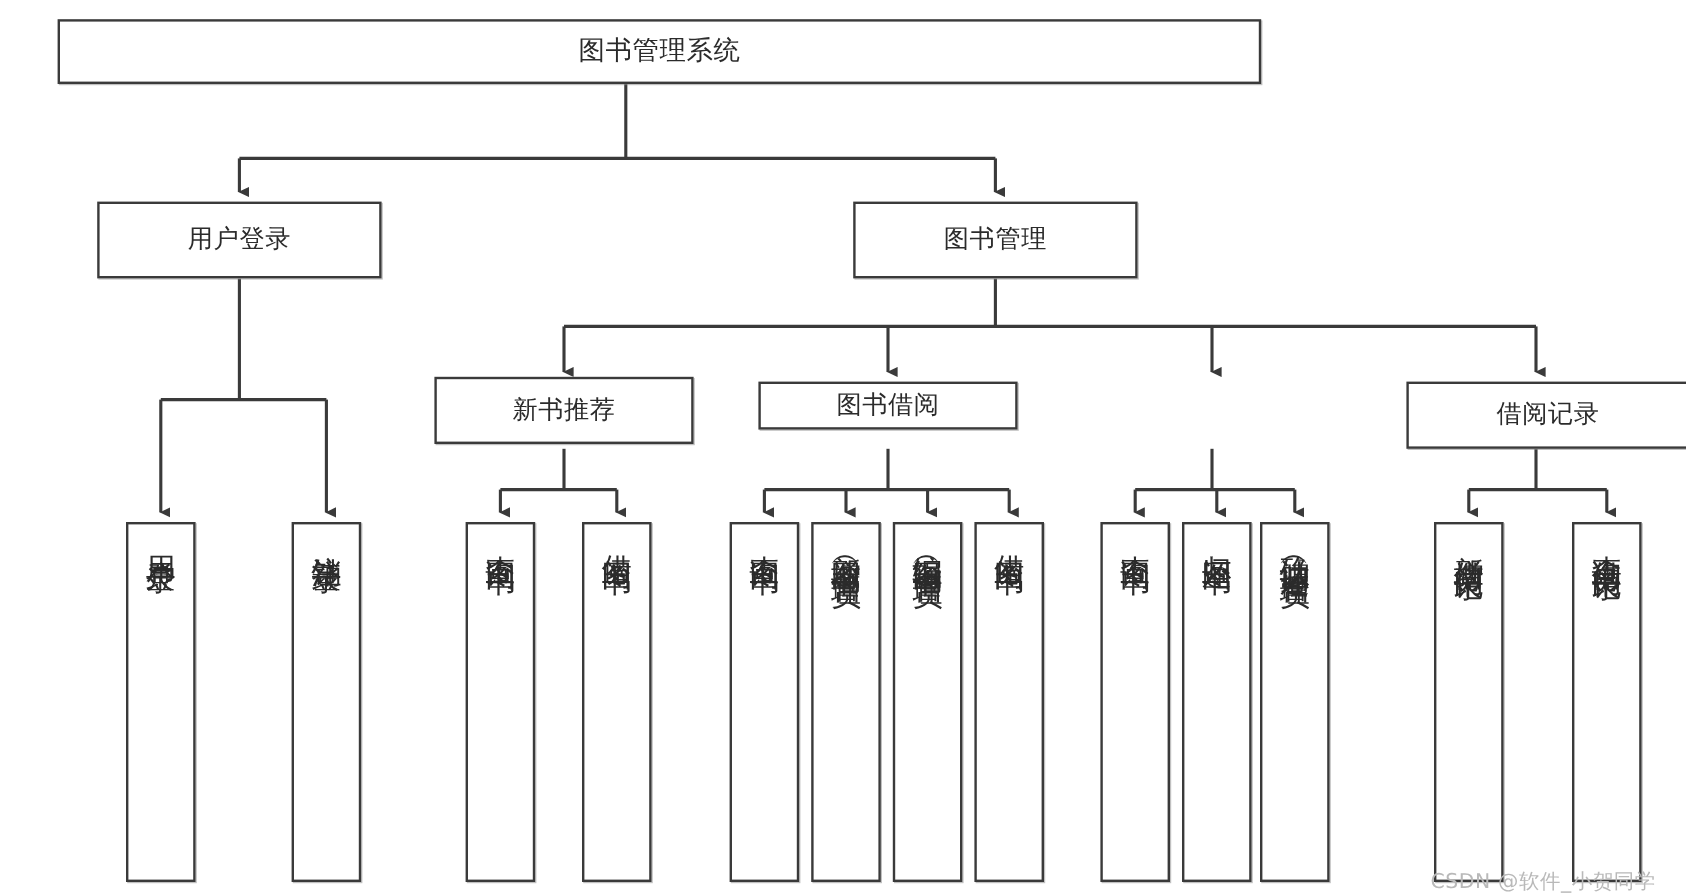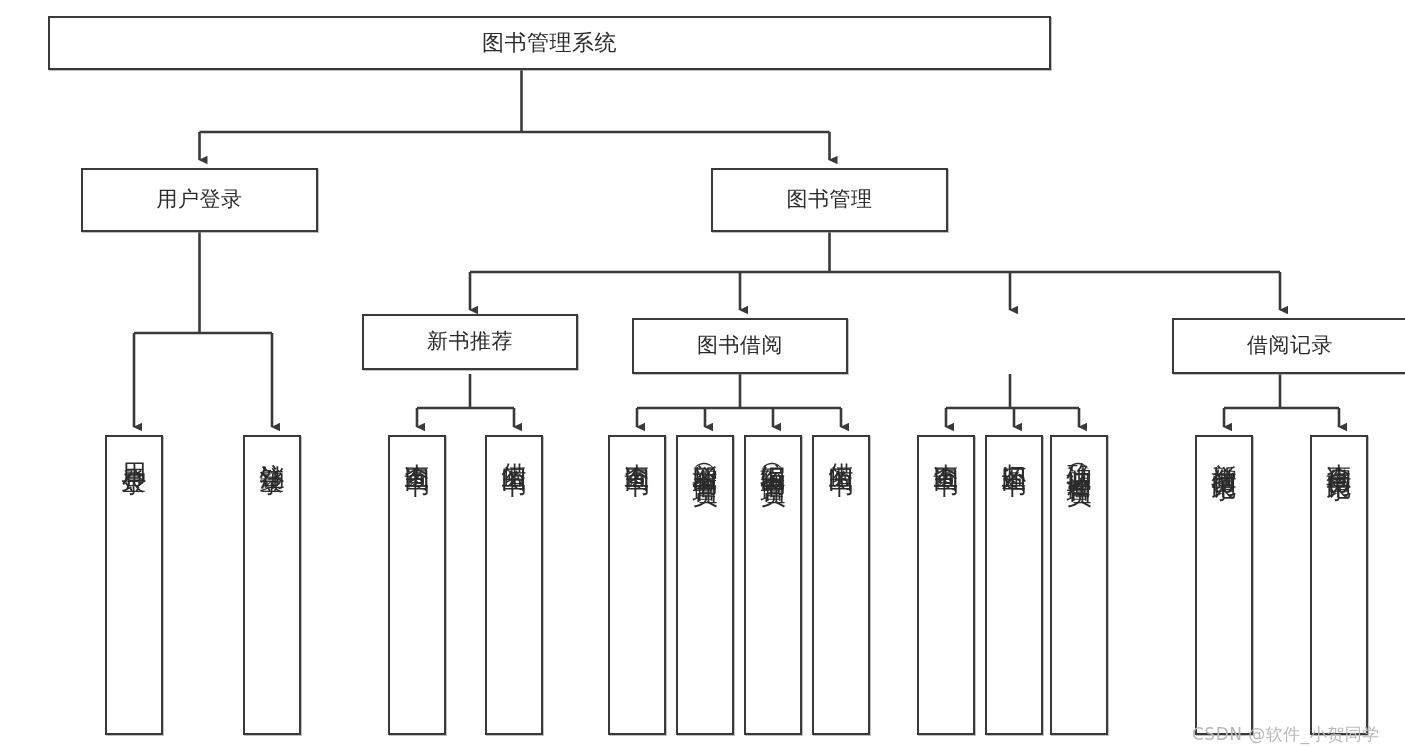--- a/index.html
+++ b/index.html
@@ -133,21 +133,21 @@
   <div class="node h" style="left:81px; top:168px; width:237px; height:64px;">
     <span class="label">用户登录</span>
   </div>
   <div class="node h" style="left:711px; top:168px; width:237px; height:64px;">
     <span class="label">图书管理</span>
   </div>
 
   <div class="node h" style="left:362px; top:314px; width:216px; height:56px;">
     <span class="label">新书推荐</span>
   </div>
-  <div class="node h" style="left:632px; top:318px; width:216px; height:56px;">
+  <div class="node h" style="left:632px; top:318px; width:216px; height:40px;">
     <span class="label">图书借阅</span>
   </div>
   <div class="node h" style="left:1172px; top:318px; width:236px; height:56px;">
     <span class="label">借阅记录</span>
   </div>
 
   <div class="node v" style="left:105px; top:435px; width:58px; height:300px;">
     <span class="label">用户登录</span>
   </div>
   <div class="node v" style="left:243px; top:435px; width:58px; height:300px;">

